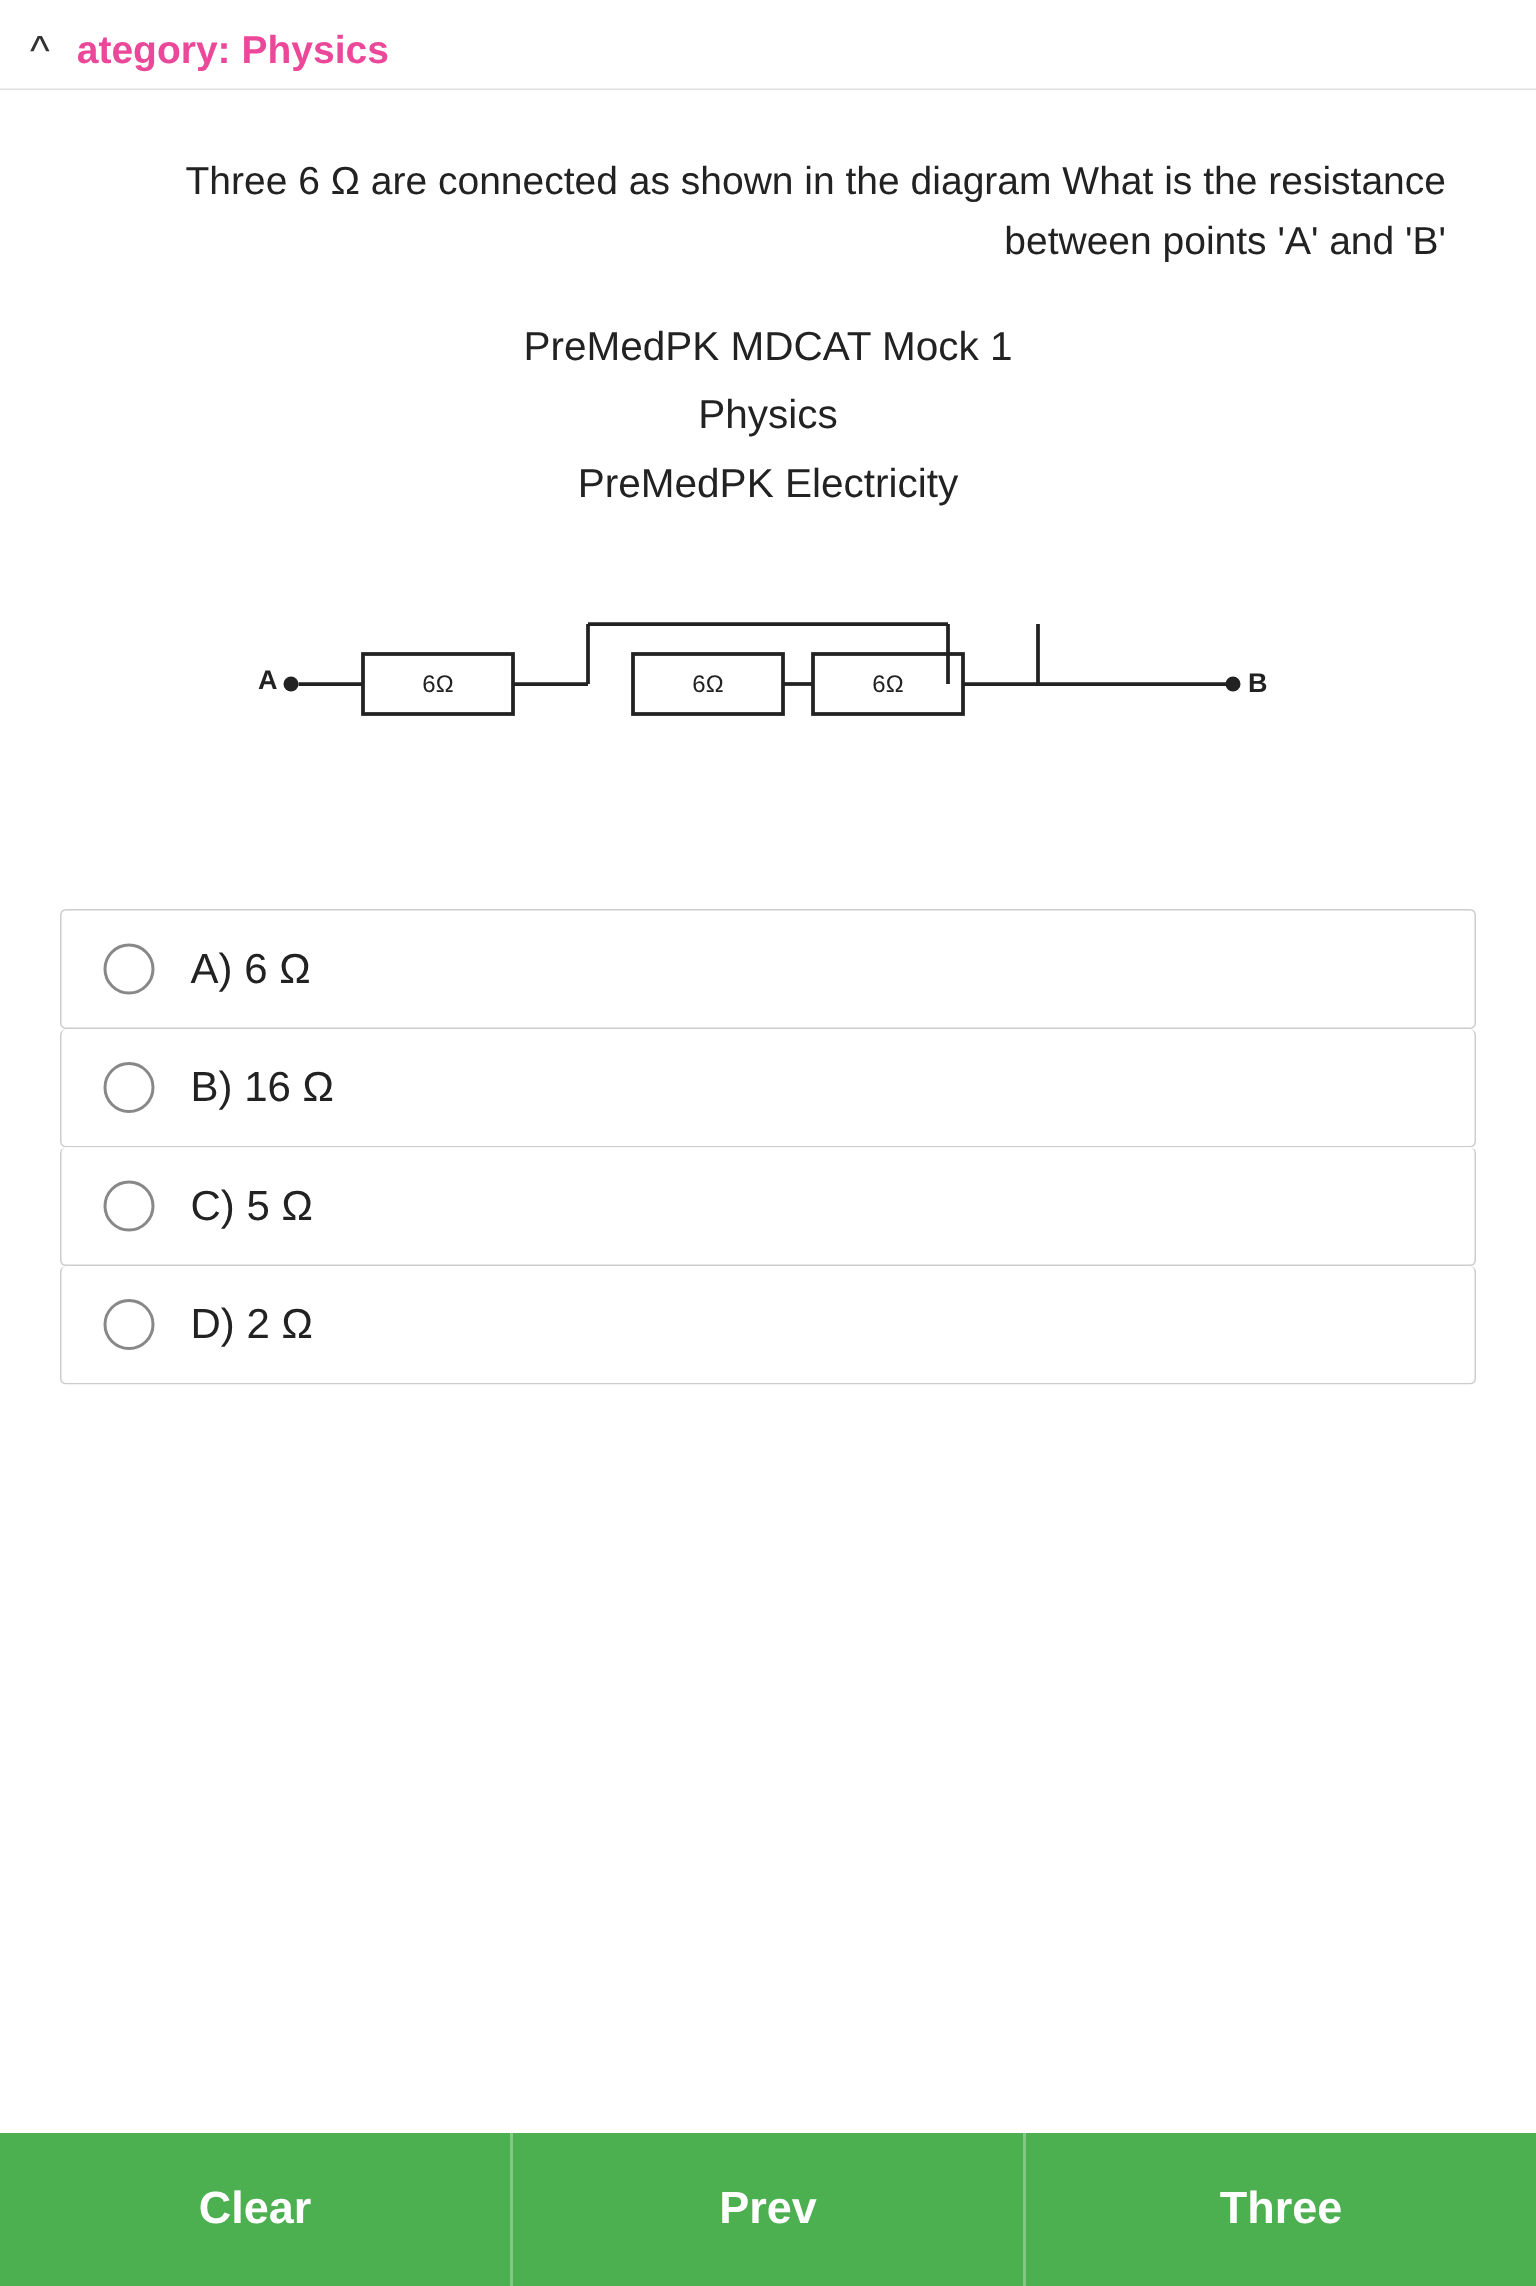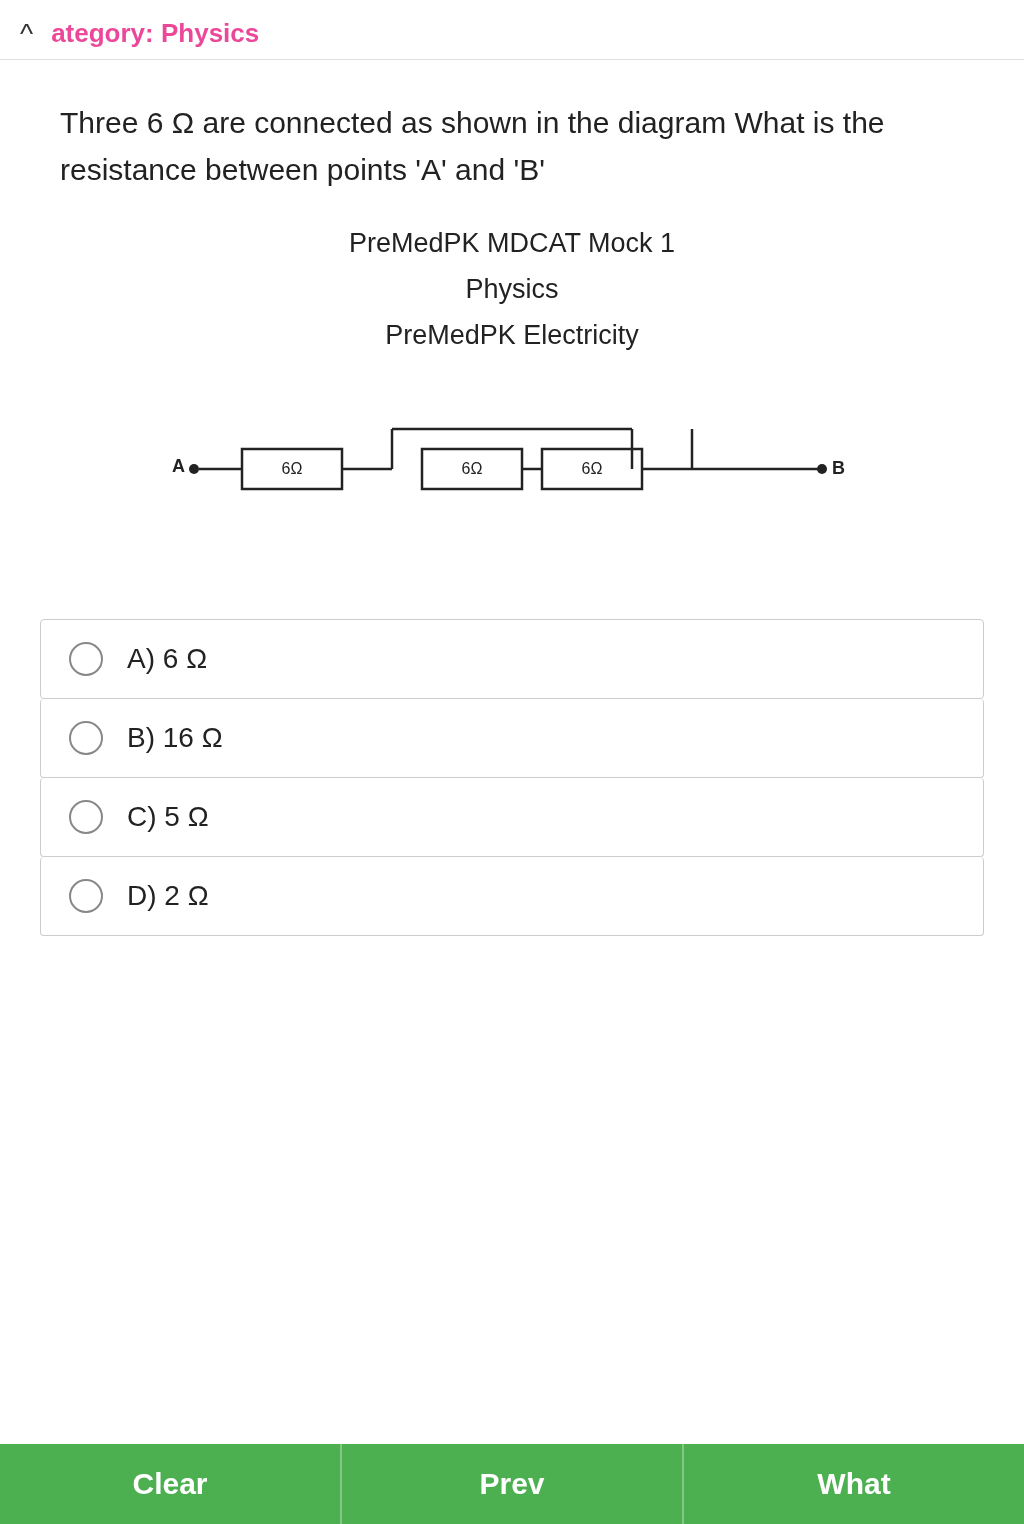--- a/index.html
+++ b/index.html
@@ -40,25 +40,25 @@
       font-style: normal;
       font-weight: bold;
     }
 
     
     .main-content {
       padding: 40px 60px 30px 60px;
       text-align: center;
     }
     .question-text {
-      font-size: 30px;
+      font-size: 26px;
       color: #222;
       line-height: 1.55;
       margin-bottom: 28px;
-      text-align: left;
+      text-align: right;
     }
     .meta-info {
       font-size: 27px;
       color: #222;
       line-height: 1.7;
       margin-bottom: 40px;
       text-align: center;
     }
 
     
@@ -108,21 +108,21 @@
       color: #222;
     }
 
     
     .bottom-buttons {
       position: absolute;
       bottom: 0;
       left: 0;
       right: 0;
       display: flex;
-      height: 80px;
+      height: 102px;
     }
     .btn {
       flex: 1;
       display: flex;
       align-items: center;
       justify-content: center;
       font-size: 30px;
       font-weight: 600;
       color: #fff;
       background: #4caf50;
@@ -218,16 +218,16 @@
     <div class="option-row">
       <div class="radio-circle"></div>
       <span class="option-text">D) 2 Ω</span>
     </div>
 
   </div>
 
   <div class="bottom-buttons">
     <button class="btn btn-clear">Clear</button>
     <button class="btn">Prev</button>
-    <button class="btn">What</button>
+    <button class="btn">Three</button>
   </div>
 
 </div>
 
 </body></html>

